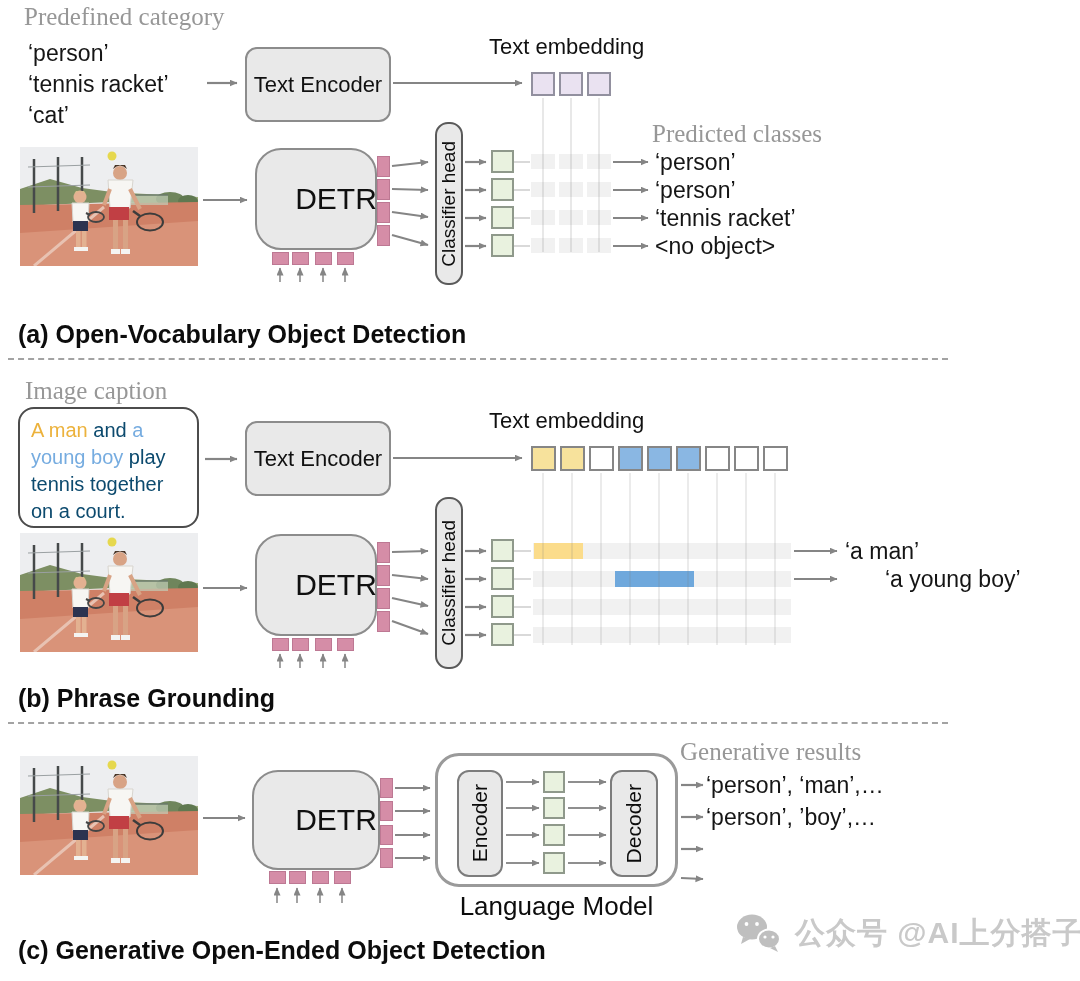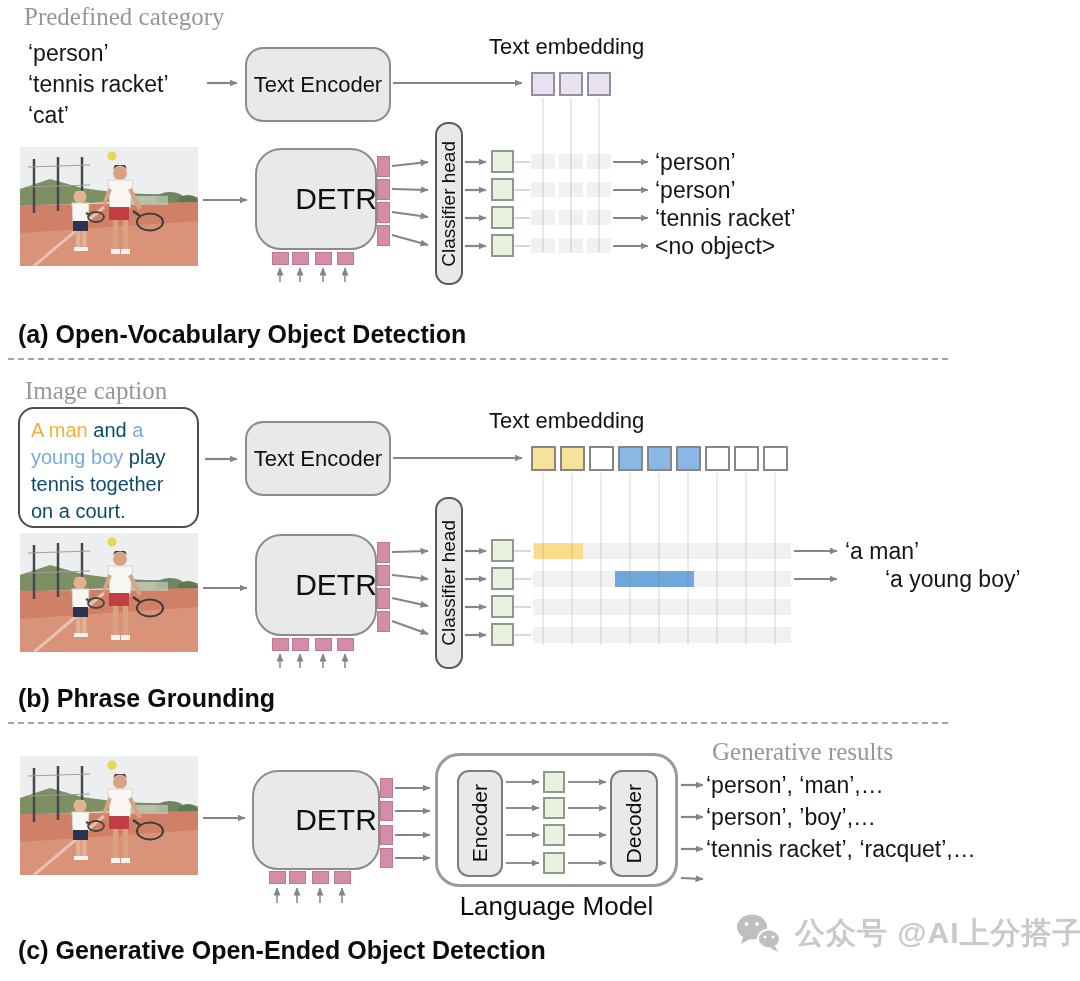--- a/index.html
+++ b/index.html
@@ -4,21 +4,21 @@
 <style>
   html,body{margin:0;padding:0;background:#fff;}
   #canvas{position:relative;width:1080px;height:981px;background:#fff;
           font-family:"Liberation Sans",sans-serif;overflow:hidden;}
   .abs{position:absolute;}
   .serifLabel{font-family:"Liberation Serif",serif;color:#979797;font-size:25px;white-space:nowrap;}
   .plain{color:#151515;font-size:23px;white-space:nowrap;line-height:26px;}
   .secTitle{font-size:25px;font-weight:700;color:#0c0c0c;white-space:nowrap;}
   .rbox{background:#e9e9e9;border:2.5px solid #8c8c8c;display:flex;align-items:center;
         justify-content:center;color:#101010;box-sizing:border-box;}
-  .tenc{border-radius:18px;font-size:22px;}
+  .tenc{border-radius:12px;font-size:22px;}
   .detr{border-radius:26px;font-size:30px;padding-left:40px;}
   .vtext{writing-mode:vertical-rl;transform:rotate(180deg);white-space:nowrap;}
   .clf{background:#e9e9e9;border:2.5px solid #5a5a5a;border-radius:13px;font-size:19px;color:#0c0c0c;
        display:flex;align-items:center;justify-content:center;box-sizing:border-box;}
   .lmout{background:#fff;border:3px solid #9a9a9a;border-radius:24px;box-sizing:border-box;}
   .encdec{background:#e9e9e9;border:2.5px solid #7c7c7c;border-radius:12px;font-size:21px;color:#0c0c0c;
        display:flex;align-items:center;justify-content:center;box-sizing:border-box;}
   .tok{background:#d58da7;border:1.5px solid #bd7893;box-sizing:border-box;}
   .gsq{background:#e9f2df;border:2px solid #8f998b;box-sizing:border-box;}
   .esq{border:2px solid #868686;background:#fff;box-sizing:border-box;}
@@ -136,20 +136,21 @@
   <div class="abs mcell" style="left:531px;top:182px;width:24px;height:15px;"></div>
   <div class="abs mcell" style="left:559px;top:182px;width:24px;height:15px;"></div>
   <div class="abs mcell" style="left:587px;top:182px;width:24px;height:15px;"></div>
   <div class="abs mcell" style="left:531px;top:210px;width:24px;height:15px;"></div>
   <div class="abs mcell" style="left:559px;top:210px;width:24px;height:15px;"></div>
   <div class="abs mcell" style="left:587px;top:210px;width:24px;height:15px;"></div>
   <div class="abs mcell" style="left:531px;top:238px;width:24px;height:15px;"></div>
   <div class="abs mcell" style="left:559px;top:238px;width:24px;height:15px;"></div>
   <div class="abs mcell" style="left:587px;top:238px;width:24px;height:15px;"></div>
 
+  <div class="abs serifLabel" style="left:652px;top:120px;">Predicted classes</div>
   <div class="abs plain" style="left:655px;top:149px;">‘person’</div>
   <div class="abs plain" style="left:655px;top:177px;">‘person’</div>
   <div class="abs plain" style="left:655px;top:205px;">‘tennis racket’</div>
   <div class="abs plain" style="left:655px;top:233px;">&lt;no object&gt;</div>
 
   <div class="abs secTitle" style="left:18px;top:320px;">(a) Open-Vocabulary Object Detection</div>
   <div class="abs dash" style="left:8px;top:358px;width:940px;"></div>
 
   <div class="abs serifLabel" style="left:25px;top:377px;">Image caption</div>
   <div class="abs capbox" style="left:18px;top:407px;width:181px;height:121px;">
@@ -237,24 +238,23 @@
   </div>
   <div class="abs gsq" style="left:543px;top:771px;width:22px;height:22px;"></div>
   <div class="abs gsq" style="left:543px;top:797px;width:22px;height:22px;"></div>
   <div class="abs gsq" style="left:543px;top:824px;width:22px;height:22px;"></div>
   <div class="abs gsq" style="left:543px;top:852px;width:22px;height:22px;"></div>
   <div class="abs encdec" style="left:610px;top:770px;width:48px;height:107px;">
     <span class="vtext">Decoder</span>
   </div>
   <div class="abs lmlabel" style="left:435px;top:891px;width:243px;">Language Model</div>
 
-  <div class="abs serifLabel" style="left:712px;top:738px;">Generative results</div>
+  <div class="abs serifLabel" style="left:680px;top:738px;">Generative results</div>
   <div class="abs plain" style="left:706px;top:772px;">‘person’, ‘man’,…</div>
   <div class="abs plain" style="left:706px;top:804px;">‘person’, ’boy’,…</div>
-  <div class="abs plain" style="left:706px;top:836px;">‘tennis racket’, ‘racquet’,…</div>
 
   <div class="abs secTitle" style="left:18px;top:936px;">(c) Generative Open-Ended Object Detection</div>
 
   <div class="abs" style="left:733px;top:912px;display:flex;align-items:center;">
     <svg width="50" height="42" viewBox="0 0 50 42">
       <ellipse cx="19" cy="15" rx="15" ry="12.5" fill="#bfbfbf"></ellipse>
       <path d="M10,25 L8,32 L17,27 Z" fill="#bfbfbf"></path>
       <circle cx="13.5" cy="12" r="1.9" fill="#fff"></circle>
       <circle cx="24" cy="12" r="1.9" fill="#fff"></circle>
       <ellipse cx="36" cy="27" rx="11" ry="9.5" fill="#bfbfbf" stroke="#fff" stroke-width="2"></ellipse>

